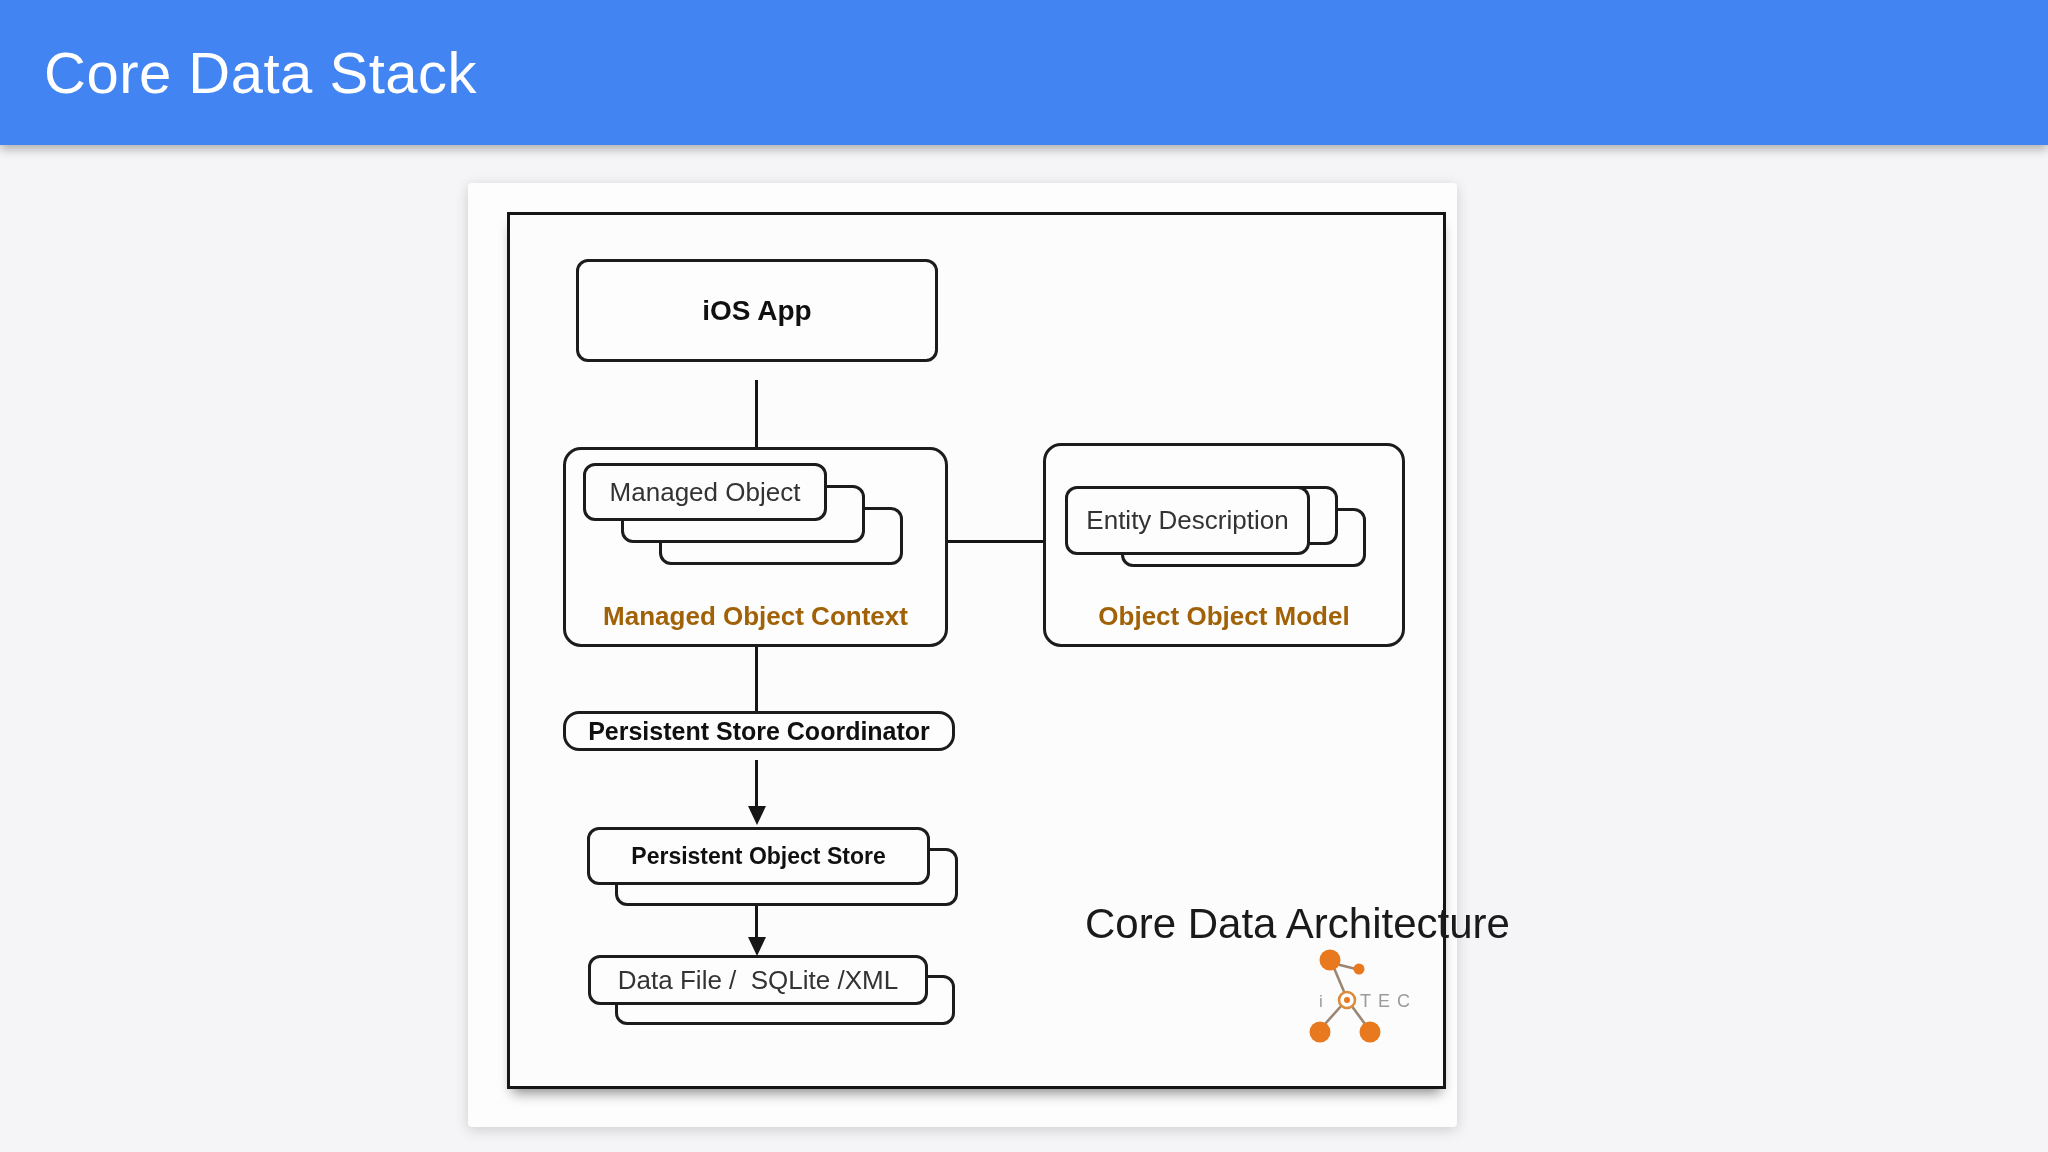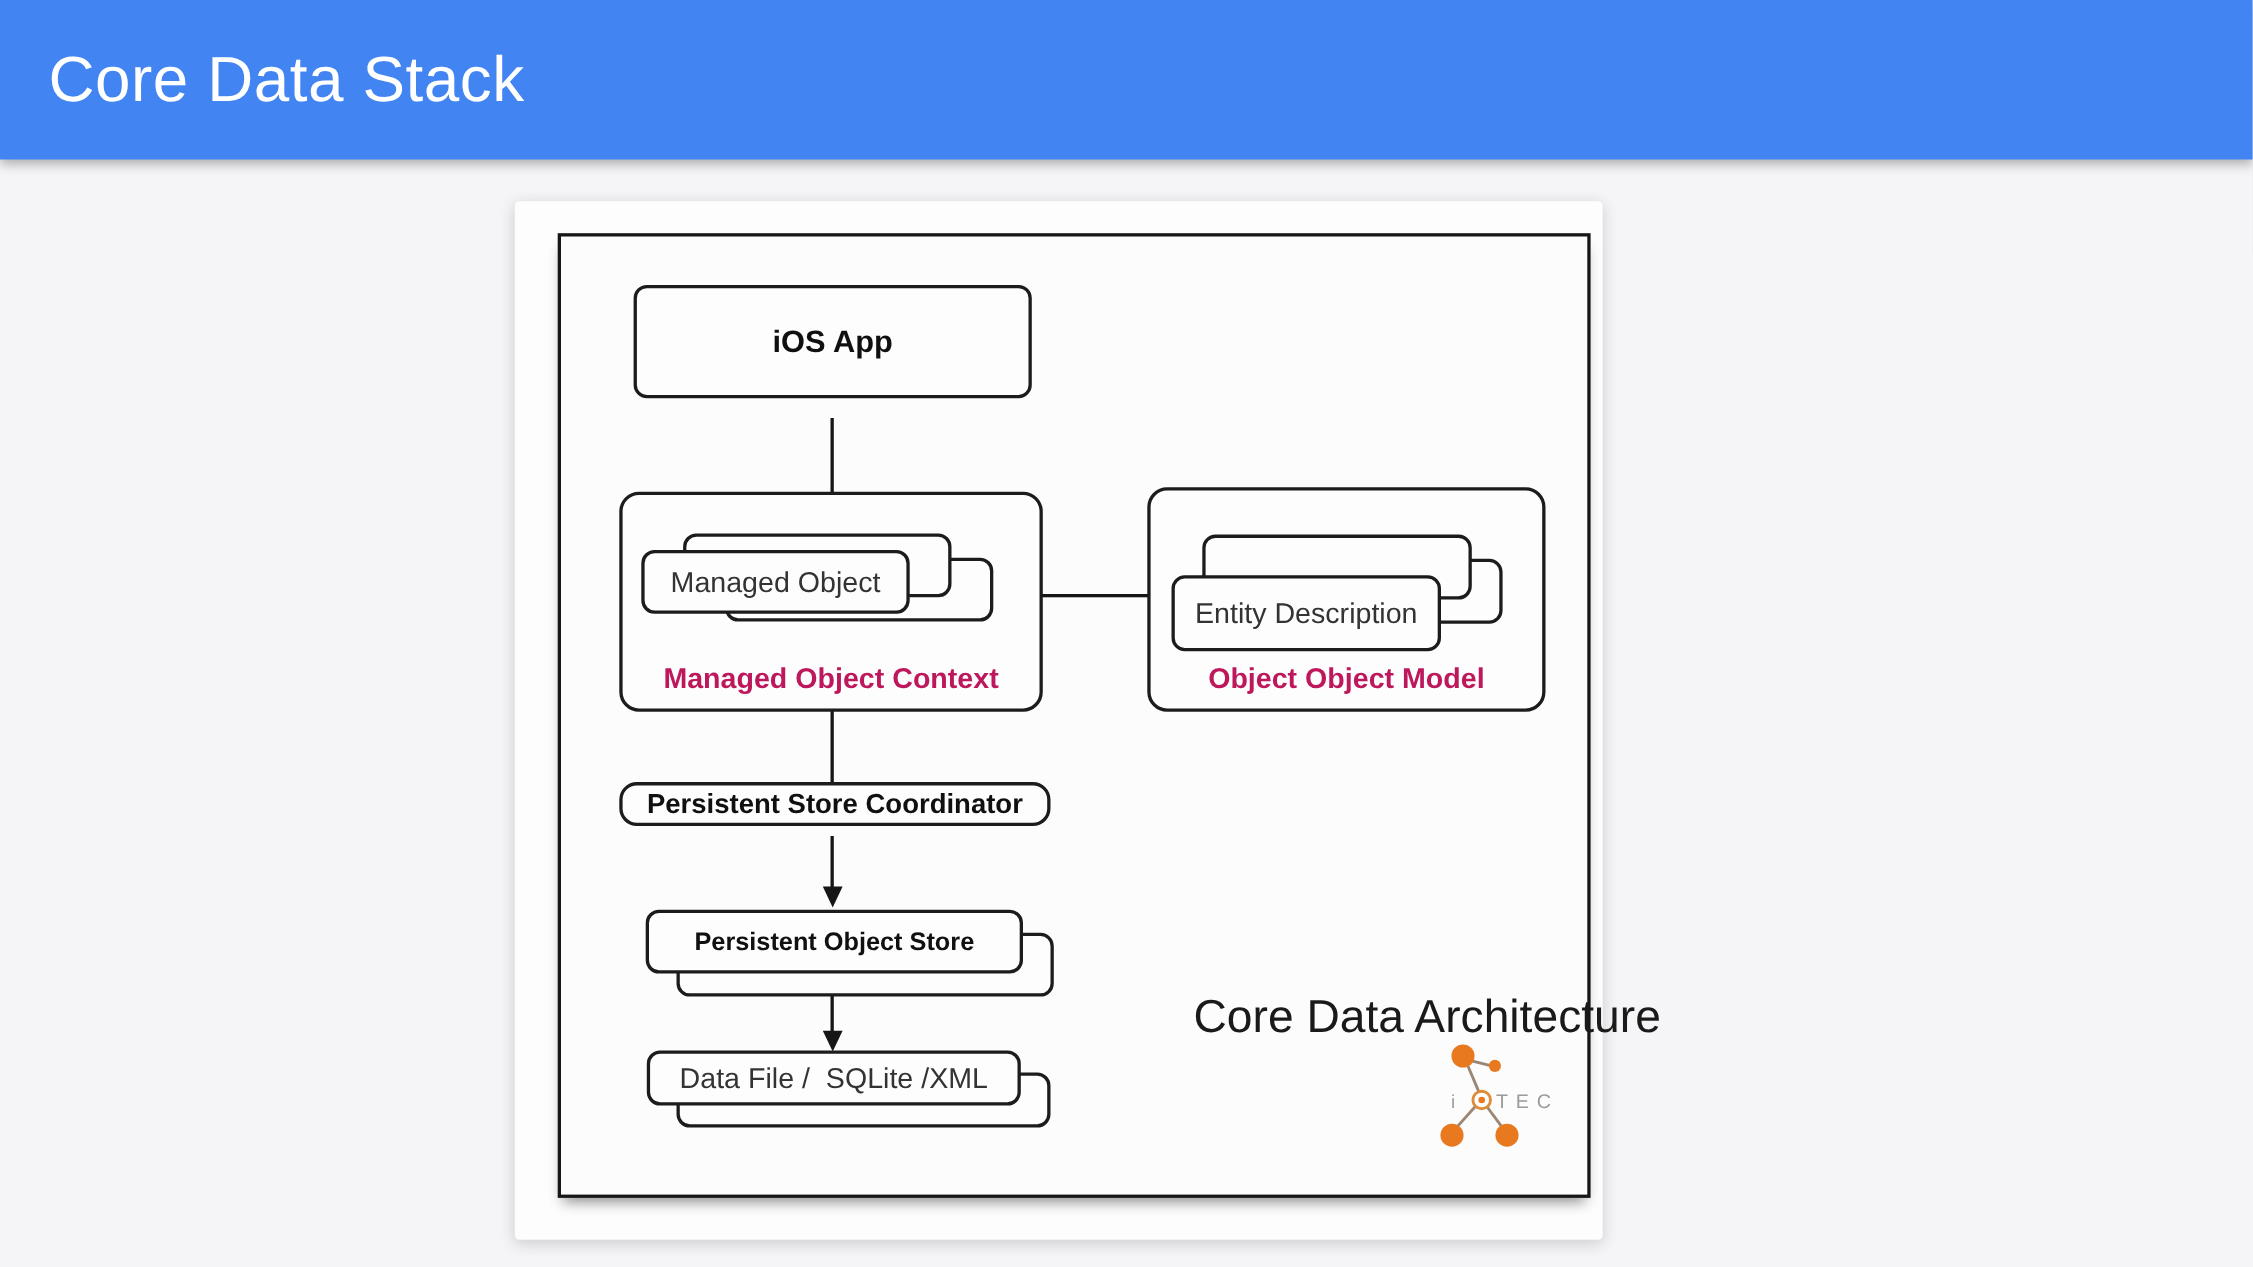--- a/index.html
+++ b/index.html
@@ -38,24 +38,24 @@
   .rounded-lg{border-radius:18px;}
   .rounded-md{border-radius:12px;}
   .center-label{display:flex;align-items:center;justify-content:center;}
   .bold-label{font-weight:700;color:#101010;white-space:nowrap;}
   .reg-label{font-weight:400;color:#333;white-space:pre;}
   .ios-app{left:576px;top:259px;width:362px;height:103px;font-size:28px;}
   .moc{left:563px;top:447px;width:385px;height:200px;}
   .mom{left:1043px;top:443px;width:362px;height:204px;}
   .group-caption{
     position:absolute;left:0;right:0;bottom:12px;text-align:center;
-    font-size:26px;font-weight:700;color:#be185d;white-space:nowrap;
+    font-size:26px;font-weight:700;color:#a16207;white-space:nowrap;
   }
   .stack-box{position:absolute;width:244px;height:58px;font-size:26px;}
-  .stack-box.s1{z-index:3;margin-top:37px;}
+  .stack-box.s1{z-index:3;}
   .stack-box.s2{z-index:2;}
   .stack-box.s3{z-index:1;}
   .psc{left:563px;top:711px;width:392px;height:40px;font-size:25px;border-radius:16px;}
   .pos1{left:587px;top:827px;width:343px;height:58px;font-size:23px;z-index:2;}
   .pos2{left:615px;top:848px;width:343px;height:58px;z-index:1;}
   .df1{left:588px;top:955px;width:340px;height:50px;font-size:26px;z-index:2;}
   .df2{left:615px;top:975px;width:340px;height:50px;z-index:1;}
   
   .conn{position:absolute;background:#161616;}
   .v1{left:755px;top:380px;width:3px;height:68px;}

